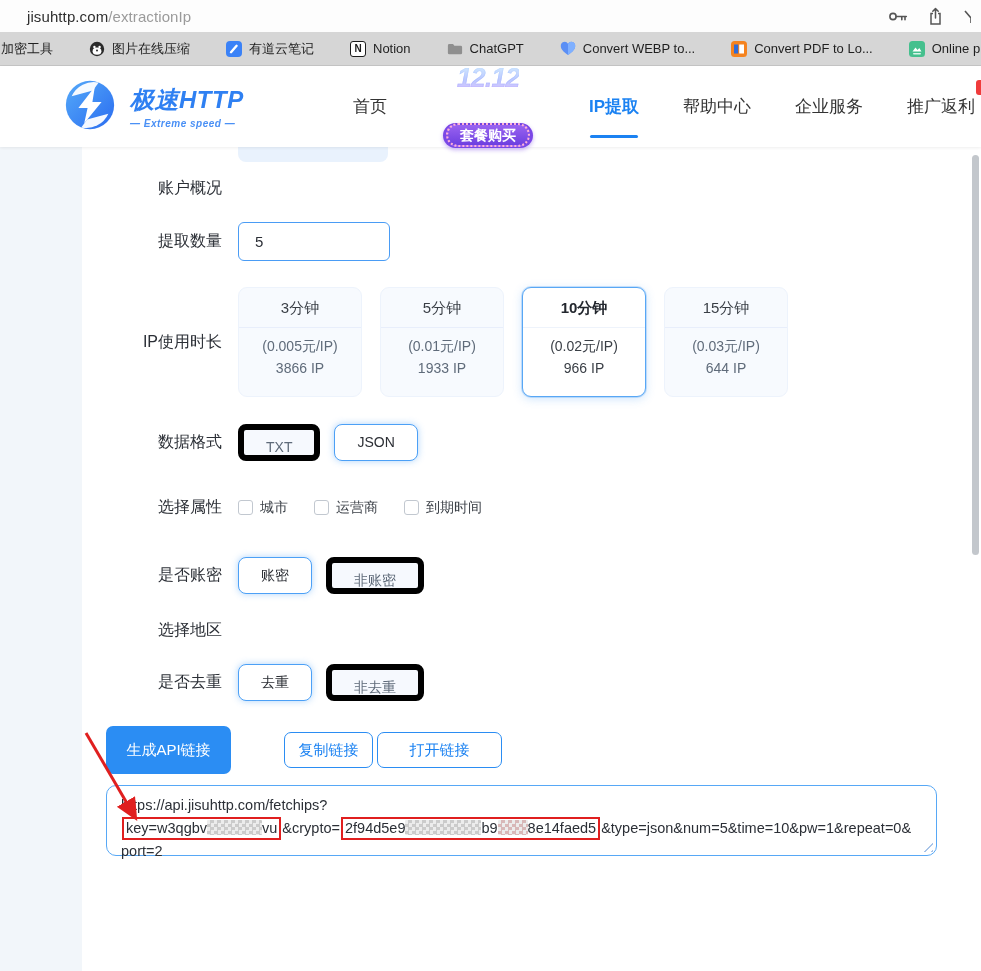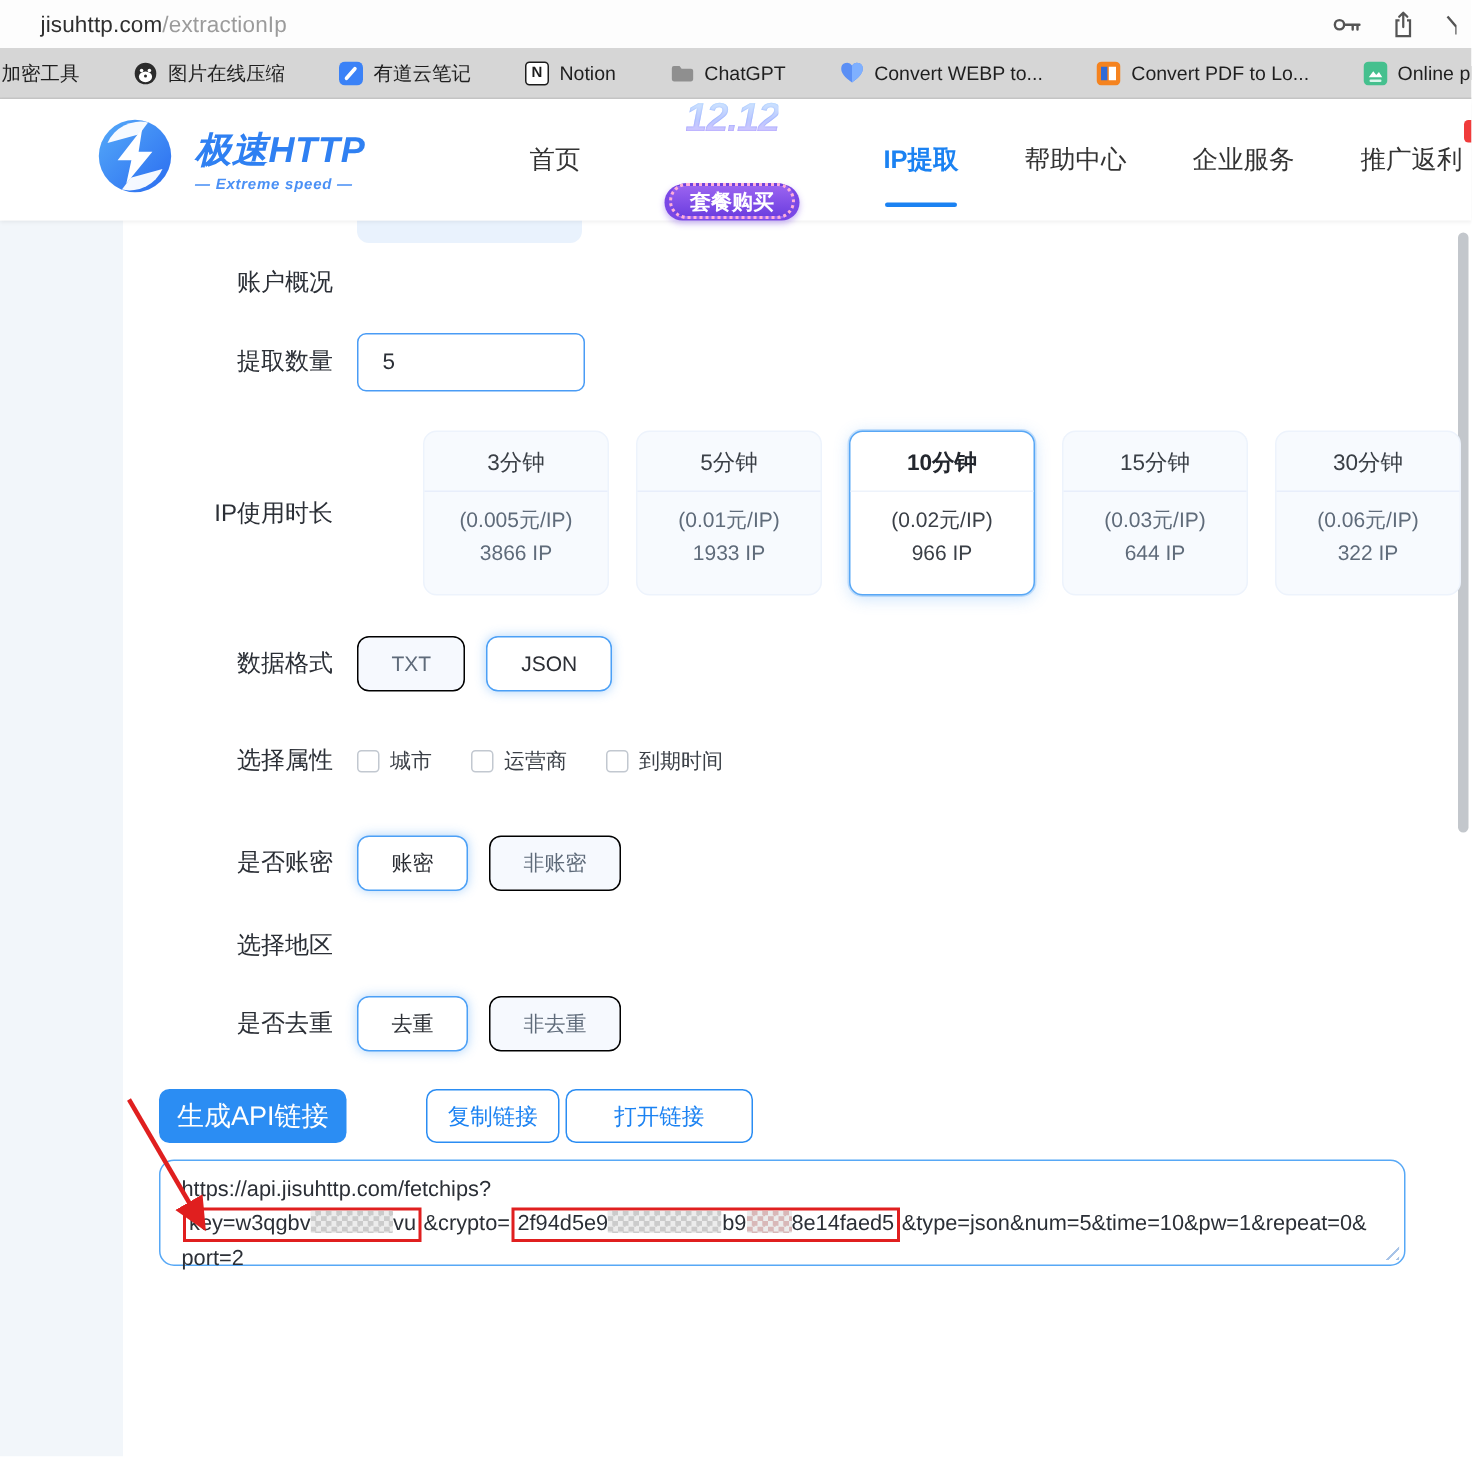--- a/index.html
+++ b/index.html
@@ -84,39 +84,39 @@
     color:#fff; font-size:14px; border:none; border-radius:6px; cursor:pointer; }
   .row-balance { margin-bottom:23px; }
 
   
   .qty-input { width:152px; height:39px; border:1.5px solid #4a9cf5; border-radius:6px;
     font-size:15px; color:#2b2f36; padding:0 16px; outline:none;
     font-family:"Liberation Sans",sans-serif; }
   .row-qty { margin-bottom:26px; }
 
   
-  .cards { display:flex; gap:18px;margin-left:44px; }
+  .cards { display:flex; gap:18px; }
   .card { width:124px; height:110px; background:#f7fafe; border:1px solid #edf3fc;
     border-radius:9px; display:flex; flex-direction:column; align-items:center;
     cursor:pointer; }
   .card.selected { background:#fff; border:1px solid #58a7f5;
     box-shadow:0 0 0 1px rgba(88,167,245,.3), 0 2px 10px rgba(88,167,245,.3); }
   .card-title { font-size:15px; color:#3a3f46; padding:11px 0 9px; }
   .card.selected .card-title { color:#23272e; font-weight:bold; }
   .card-div { width:100%; height:1px; background:#e8eefb; }
   .card.selected .card-div { background:#eef3fb; }
   .card-price { font-size:14px; color:#5f6b7a; margin-top:10px; }
   .card-count { font-size:14px; color:#5f6b7a; margin-top:4px; }
   .card.selected .card-price, .card.selected .card-count { color:#3a3f46; }
   .row-cards { margin-bottom:27px; }
 
   
   .pills { display:flex; gap:14px; }
   .pill { height:37px; line-height:35px; padding:0 22px; border-radius:8px;
-    background:#f6f9fe; border:1px solid #000000; font-size:14px; color:#5f6b7a;
+    background:#f6f9fe; border:6px solid #000000; font-size:14px; color:#5f6b7a;
     cursor:pointer; white-space:nowrap; }
   .pill.selected { background:#fff; border:1px solid #4ca0f6; color:#2c2f35;
     box-shadow:0 0 7px rgba(76,160,246,.45); }
   .row-format { margin-bottom:36px; }
   .row-attrs { margin-bottom:39px; }
   .row-auth { margin-bottom:26px; }
   .row-region { margin-bottom:23px; }
   .row-protocol { margin-bottom:26px; }
   .row-dedup { margin-bottom:25px; }
 
@@ -132,22 +132,22 @@
   .dd { width:152px; height:38px; background:#f6f9fe; border:1px solid #eef4fd;
     border-radius:8px; display:flex; align-items:center; padding:0 14px 0 28px;
     font-size:14px; color:#4a4f57; cursor:pointer; }
   .dd-chevron { margin-left:auto; width:8px; height:8px; border-right:1.6px solid #8a9099;
     border-bottom:1.6px solid #8a9099; transform:rotate(45deg) translateY(-2px); }
   .region-link { margin-left:16px; font-size:15px; font-weight:500; color:#1b82f2;
     cursor:pointer; white-space:nowrap; }
 
   
   .row-actions { margin-left:11px; margin-bottom:11px; display:flex; align-items:center; }
-  .btn-primary { width:125px; height:36px; background:#2b8df3; color:#fff;
-    font-size:18px; font-weight:500; border:none; border-radius:7px; cursor:pointer; }
+  .btn-primary { width:125px; height:48px; background:#2b8df3; color:#fff;
+    font-size:15px; font-weight:500; border:none; border-radius:7px; cursor:pointer; }
   .btn-outline { height:36px; background:#fff; border:1px solid #2b8df3; color:#1b82f2;
     font-size:15px; font-weight:500; border-radius:7px; cursor:pointer; }
   .btn-copy { width:89px; margin-left:53px; }
   .btn-open { width:125px; margin-left:4px; }
 
   
   .api-box { position:relative; margin-left:11px; width:831px; height:71px;
     border:1.5px solid #57a8f6; border-radius:10px; padding:8px 14px;
     font-size:14.5px; color:#2b2f36; line-height:23px; background:#fff;
     word-break:break-all; }
@@ -341,26 +341,20 @@
             <div class="card-div"></div>
             <div class="card-price">(0.02元/IP)</div>
             <div class="card-count">966 IP</div>
           </div>
           <div class="card">
             <div class="card-title">15分钟</div>
             <div class="card-div"></div>
             <div class="card-price">(0.03元/IP)</div>
             <div class="card-count">644 IP</div>
           </div>
-          <div class="card">
-            <div class="card-title">30分钟</div>
-            <div class="card-div"></div>
-            <div class="card-price">(0.06元/IP)</div>
-            <div class="card-count">322 IP</div>
-          </div>
         </div>
       </div>
 
       <div class="row row-format">
         <div class="row-label">数据格式</div>
         <div class="pills">
           <div class="pill">TXT</div>
           <div class="pill selected">JSON</div>
         </div>
       </div>

